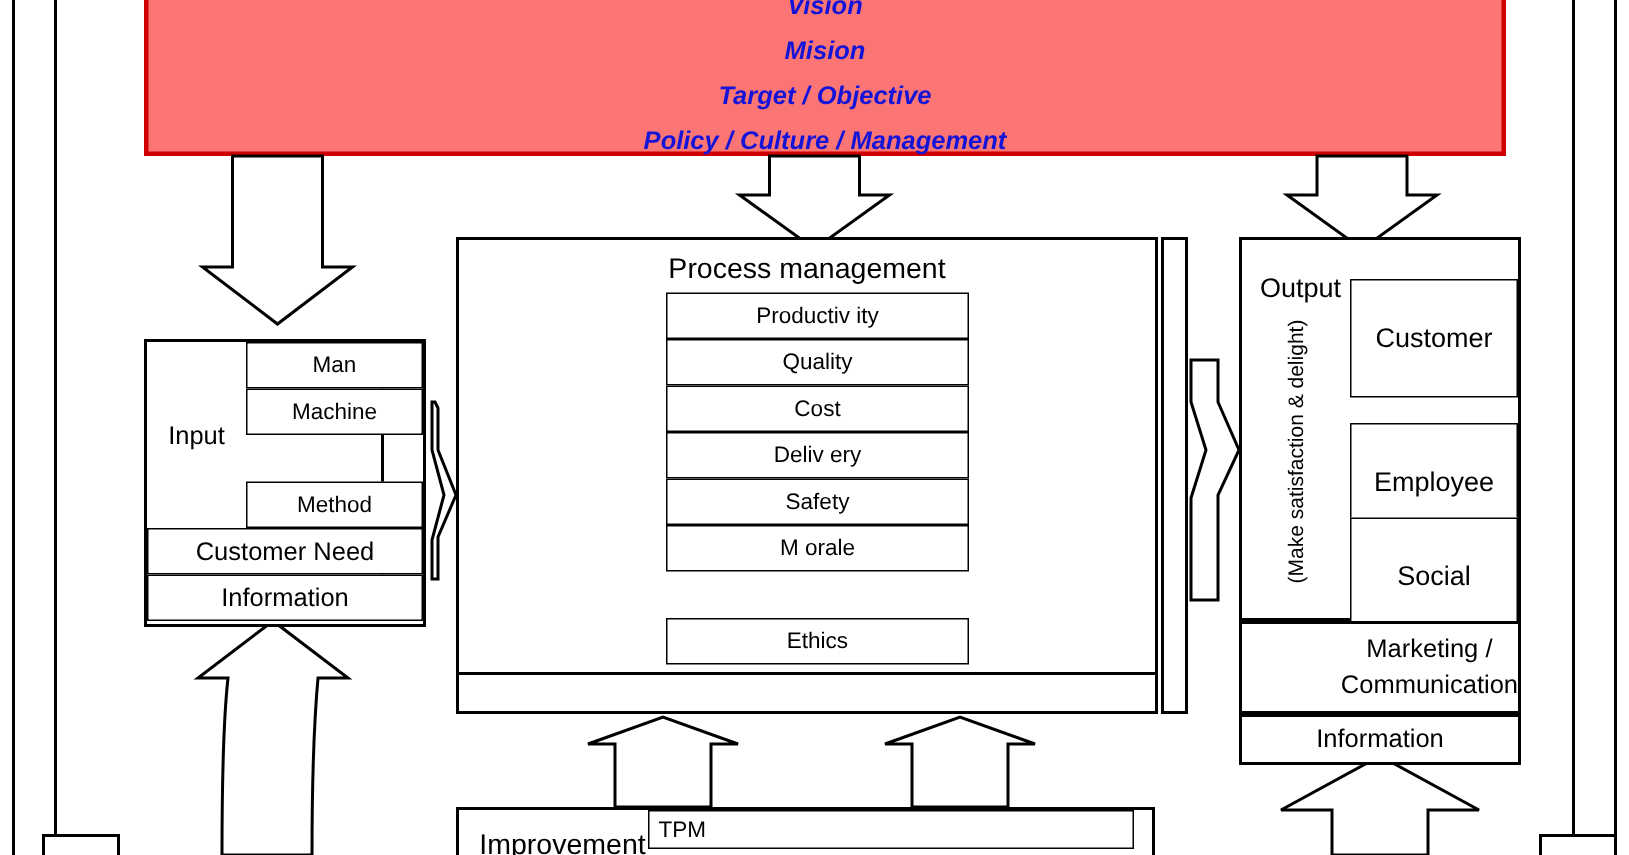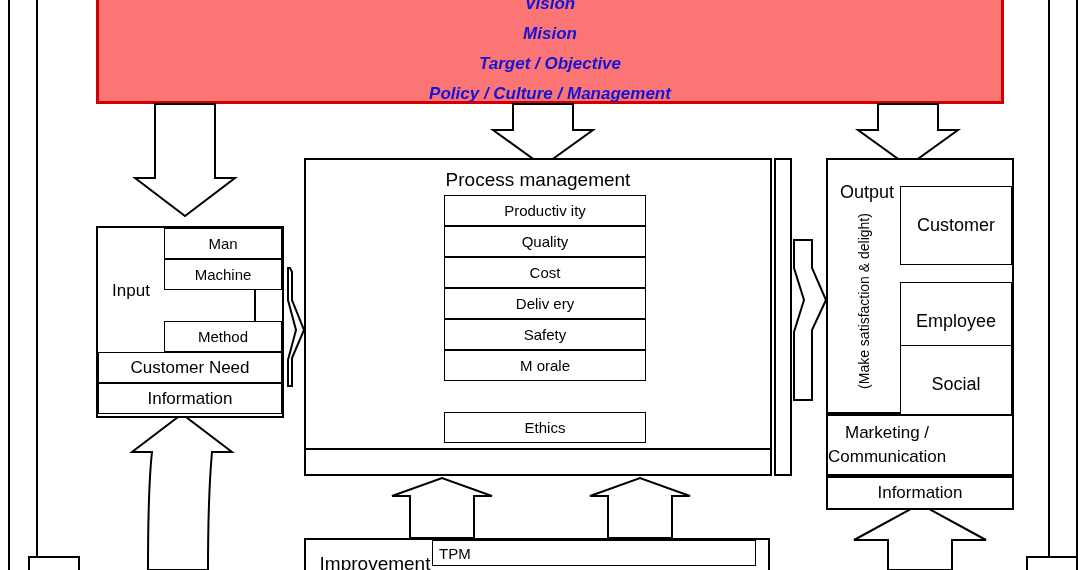--- a/index.html
+++ b/index.html
@@ -45,21 +45,21 @@
 
   
   .out-outer{left:826px;top:158px;width:188px;height:256px;}
   .out-word{position:absolute;left:840px;top:162px;width:70px;height:28px;font-size:18px;
             display:flex;align-items:center;justify-content:flex-start;margin-top:16px;}
   .out-vert{position:absolute;left:828px;top:190px;width:72px;height:222px;
             display:flex;align-items:center;justify-content:center;}
   .out-vert span{transform:rotate(-90deg);white-space:nowrap;font-size:14px;}
   .out-item{left:900px;width:112px;height:79px;}
   .mk-box{left:826px;top:414px;width:188px;height:62px;
-          display:flex;align-items:center;justify-content:flex-start;text-align:center;font-size:17px;line-height:24px;}
+          display:flex;align-items:center;justify-content:flex-end;text-align:center;font-size:17px;line-height:24px;}
   .info-box{left:826px;top:476px;width:188px;height:34px;font-size:17px;}
 
   
   .imp-outer{left:304px;top:538px;width:466px;height:52px;}
   .imp-label{position:absolute;left:306px;top:540px;width:138px;height:48px;
              display:flex;align-items:center;justify-content:center;font-size:19px;}
   .imp-tpm{left:432px;top:540px;width:324px;height:26px;justify-content:flex-start;padding-left:6px;font-size:15px;}
 
   svg.arrows{position:absolute;left:0;top:0;width:1086px;height:570px;overflow:visible;}
   .arw{fill:#ffffff;stroke:#000000;stroke-width:2;}

